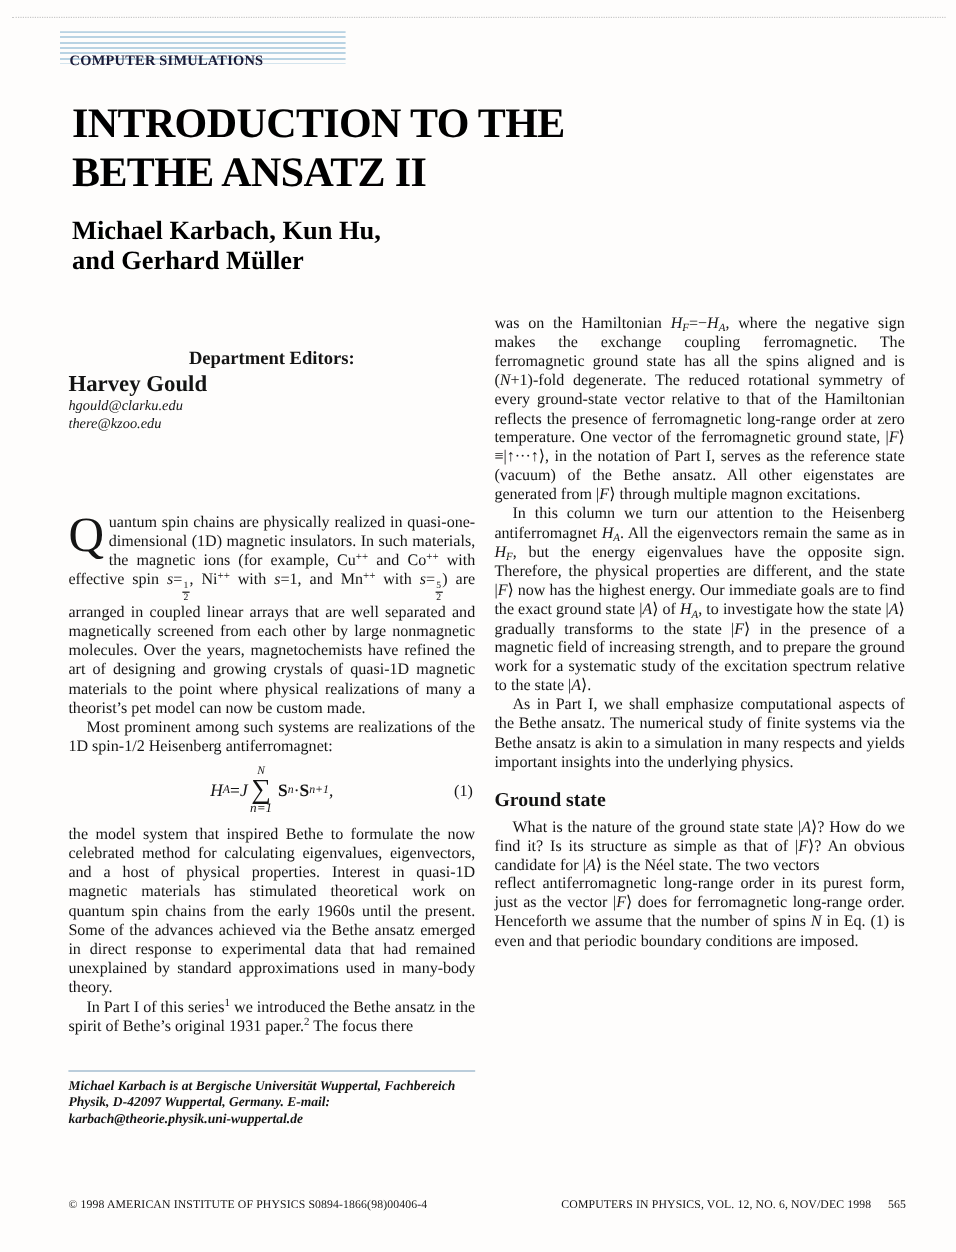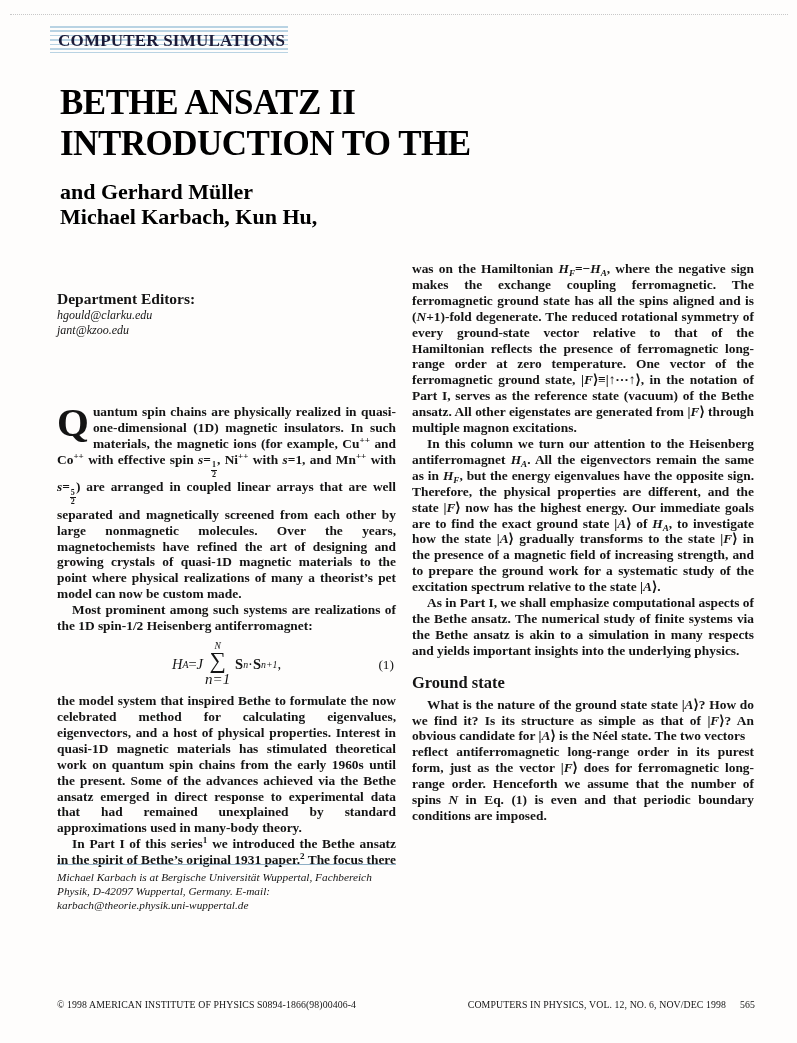--- a/index.html
+++ b/index.html
@@ -3,94 +3,95 @@
 <meta charset="utf-8">
 <style>
   html,body{margin:0;padding:0;background:#fefdfc;}
   .page{position:relative;width:797px;height:1043px;background:#fefdfc;overflow:hidden;
         font-family:"Liberation Serif",serif;color:#141414;}
   .hairline-top{position:absolute;left:10px;top:14px;width:778px;border-top:1px dotted #c8c8c8;}
 
   
   .banner{position:absolute;left:50px;top:26px;width:238px;height:27px;
           background:repeating-linear-gradient(to bottom,#b9d3e3 0 1.6px,transparent 1.6px 4.4px);}
-  .banner-text{position:absolute;left:8px;top:5px;font-size:17px;font-weight:bold;
+  .banner-text{position:absolute;left:8px;top:17px;font-size:12px;font-weight:bold;
                letter-spacing:0.2px;color:#1b1b38;white-space:nowrap;}
 
   
   .title{position:absolute;left:60px;top:82px;font-size:35px;font-weight:bold;
          line-height:41px;letter-spacing:-0.5px;color:#000;}
   .authors{position:absolute;left:60px;top:179px;font-size:22px;font-weight:bold;line-height:25px;color:#000;}
 
   
   .col-left{position:absolute;left:57px;top:290px;width:339px;}
   .col-right{position:absolute;left:412px;top:261px;width:342px;}
 
-  .editors .ed-heading{font-size:15.5px;font-weight:bold;line-height:18px;}
+  .editors .ed-heading{font-size:15.5px;font-weight:bold;line-height:18px;text-align:center;}
   .editors .ed-name{font-size:19px;font-weight:bold;line-height:21px;margin-top:2px;}
   .editors .ed-email{font-size:12px;font-style:italic;line-height:15px;}
 
-  .body-p{margin:0;font-size:13.4px;line-height:15.9px;text-align:justify;font-weight:bold;}
+  .body-p{margin:0;font-size:13.4px;line-height:15.9px;text-align:justify;}
   .indent{text-indent:15px;}
   .first-p{margin-top:66px;}
   .dropcap{float:left;font-size:41px;line-height:32px;padding:2px 4px 0 0;}
 
   .mvar{font-style:italic;}
   .mbold{font-weight:bold;}
   sub{font-size:68%;font-style:italic;vertical-align:-0.3em;line-height:0;}
   sup{font-size:68%;vertical-align:0.5em;line-height:0;}
   .frac{display:inline-flex;flex-direction:column;align-items:center;vertical-align:-0.45em;
         font-size:60%;line-height:1.05;font-style:normal;}
   .frac .fr-top{border-bottom:0.8px solid #141414;padding:0 1px;}
 
   .equation{position:relative;margin:8px 0 6px 0;display:flex;justify-content:center;
             align-items:center;min-height:44px;font-size:14.5px;}
   .eq-num{position:absolute;right:2px;top:50%;transform:translateY(-50%);font-size:13.4px;}
   .eq-main{display:inline-flex;align-items:center;}
   .sum{display:inline-flex;flex-direction:column;align-items:center;margin:0 2px;line-height:1;}
   .sum .sum-top{font-size:9.5px;font-style:italic;line-height:1;}
   .sum .sigma{font-size:23px;line-height:0.9;}
-  .sum .sum-bot{font-size:15px;font-style:italic;line-height:1;}
+  .sum .sum-bot{font-size:11px;font-style:italic;line-height:1;}
   .eq2{min-height:26px;margin:6px 0 4px 0;font-size:13.4px;}
 
   .gs-heading{font-size:16.5px;font-weight:bold;margin:14px 0 5px 0;line-height:19px;}
 
-  .footnotes{position:absolute;left:57px;top:864px;width:339px;}
+  .footnotes{position:absolute;left:57px;top:892px;width:339px;font-weight:bold;}
   .fn-rule{border-top:1.2px solid #8fafc6;margin-bottom:6px;}
   .fn{margin:0 0 4px 0;font-size:11.3px;font-style:italic;line-height:13.8px;text-align:left;}
 
   .footer{position:absolute;left:57px;top:999px;width:698px;display:flex;
           justify-content:space-between;font-size:9.8px;letter-spacing:0.1px;gap:11px;}
   .footer .pageno{margin-left:14px;}
 </style>
 </head>
 <body>
 
 <div class="page">
   <div class="hairline-top"></div>
 
   <div class="banner">
     <span class="banner-text">COMPUTER SIMULATIONS</span>
   </div>
 
   <div class="title">
+    <div>INTRODUCTION TO THE</div>
     <div>BETHE ANSATZ II</div>
-    <div>INTRODUCTION TO THE</div>
   </div>
 
   <div class="authors">
+    <div>Michael Karbach, Kun Hu,</div>
     <div>and Gerhard Müller</div>
-    <div>Michael Karbach, Kun Hu,</div>
   </div>
 
   <div class="col-left">
     <div class="editors">
       <div class="ed-heading">Department Editors:</div>
+      <div class="ed-name">Harvey Gould</div>
       <div class="ed-email">hgould@clarku.edu</div>
-      <div class="ed-email">jant@kzoo.edu</div>
+      <div class="ed-email">there@kzoo.edu</div>
     </div>
 
     <p class="body-p first-p"><span class="dropcap">Q</span><span>uantum spin chains are physically realized in quasi-one-dimensional (1D) magnetic insulators. In such materials, the magnetic ions (for example, Cu<sup>++</sup> and Co<sup>++</sup> with effective spin <span class="mvar">s</span>=<span class="frac">
             <span class="fr-top">1</span>
             <span class="fr-bot">2</span>
           </span>, Ni<sup>++</sup> with <span class="mvar">s</span>=1, and Mn<sup>++</sup> with <span class="mvar">s</span>=<span class="frac">
             <span class="fr-top">5</span>
             <span class="fr-bot">2</span>
           </span>) are arranged in coupled linear arrays that are well separated and magnetically screened from each other by large nonmagnetic molecules. Over the years, magnetochemists have refined the art of designing and growing crystals of quasi-1D magnetic materials to the point where physical realizations of many a theorist’s pet model can now be custom made.</span></p>
 

